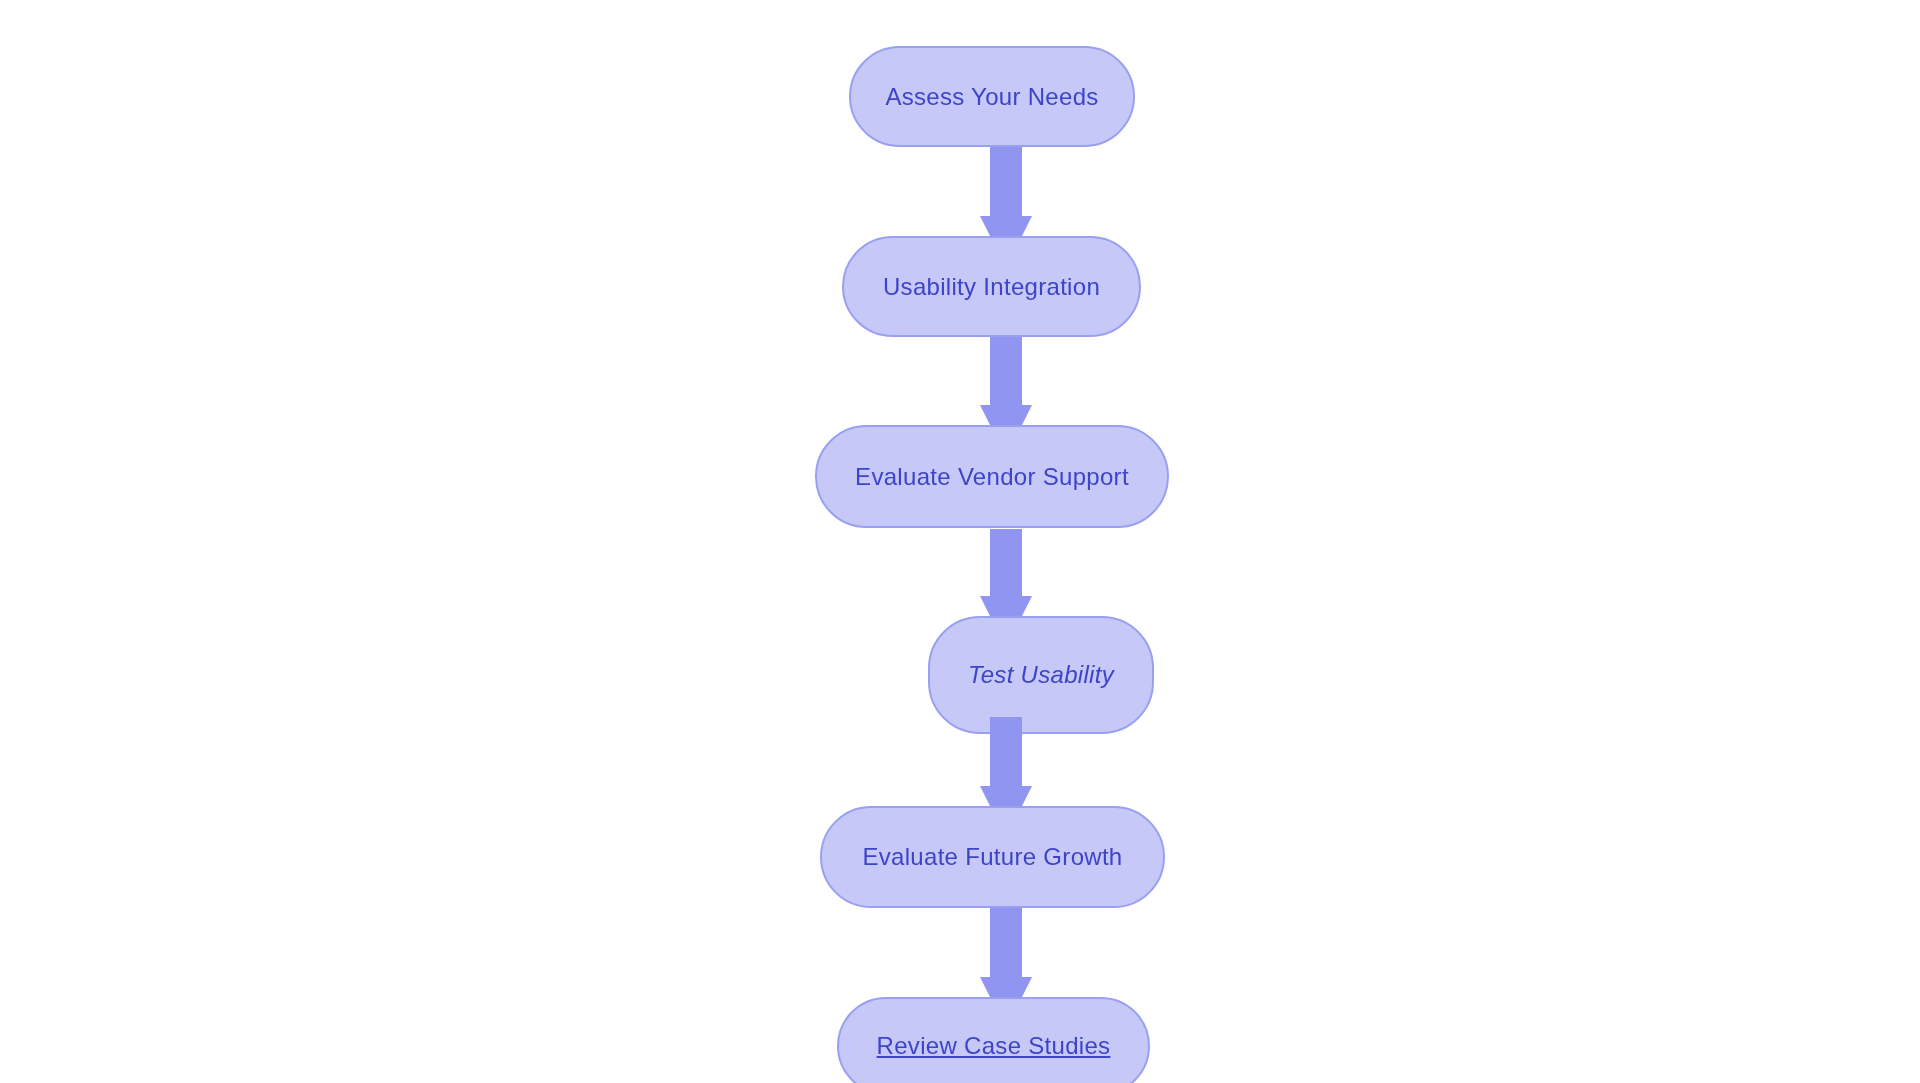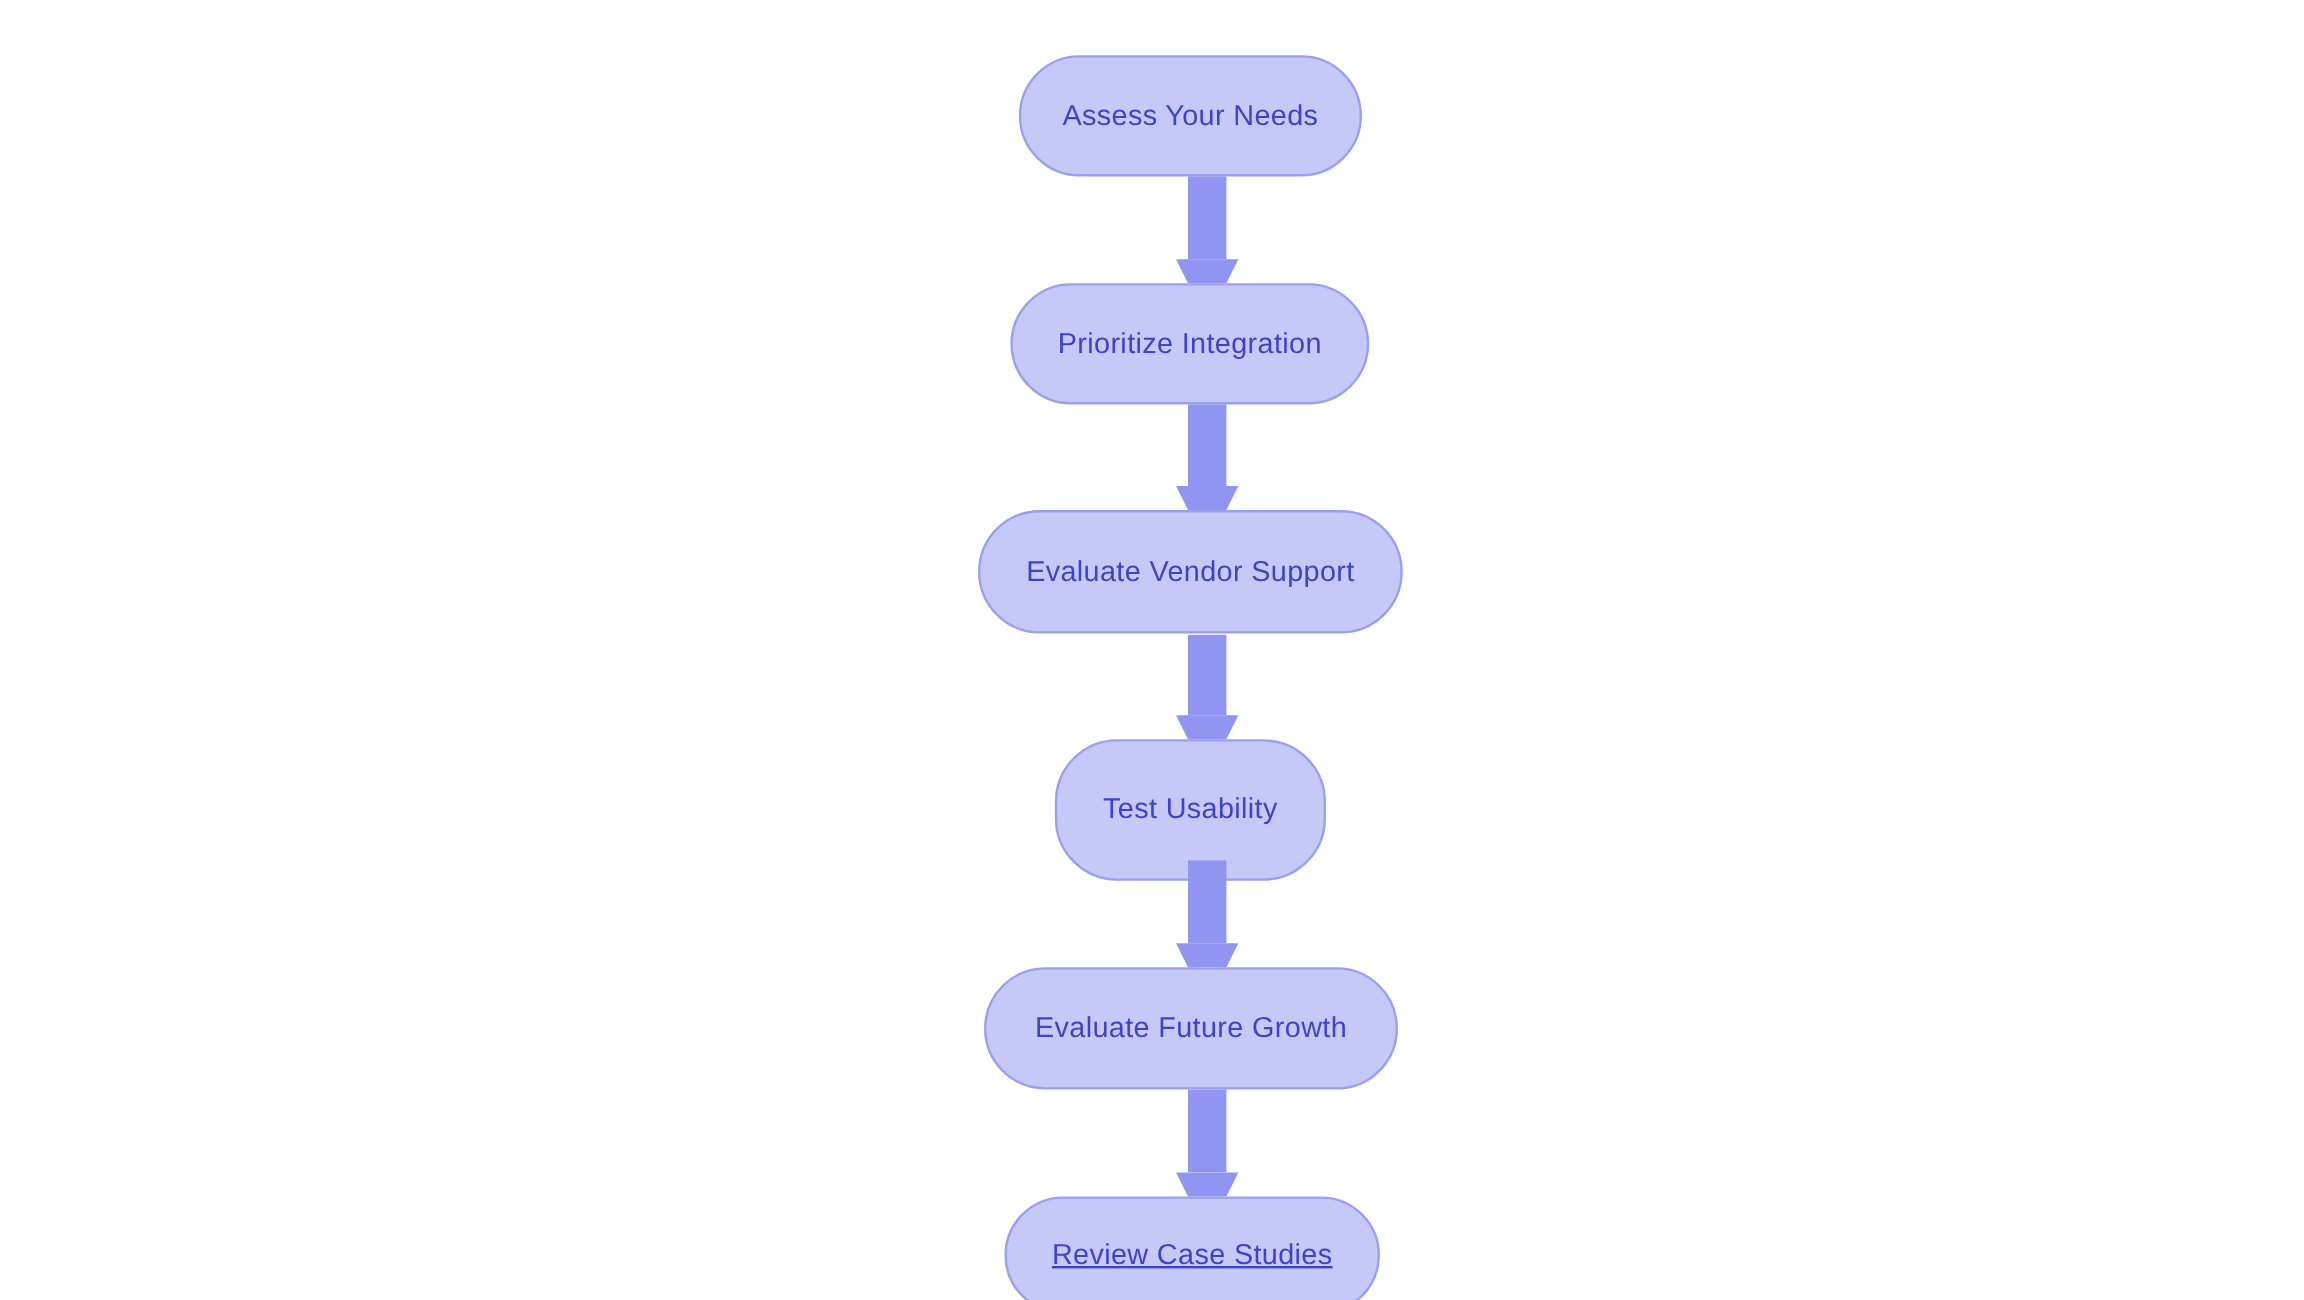--- a/index.html
+++ b/index.html
@@ -62,36 +62,36 @@
 
   <div class="node" style="left:817px; top:14px; width:286px; height:101px;">
     <span>Assess Your Needs</span>
   </div>
 
   <div class="arrow" style="top:115px; height:69px;">
     <div class="arrowhead"></div>
   </div>
 
   <div class="node" style="left:810px; top:204px; width:299px; height:101px;">
-    <span>Prioritize Integration</span>
+    <span>Usability Integration</span>
   </div>
 
   <div class="arrow" style="top:305px; height:68px;">
     <div class="arrowhead"></div>
   </div>
 
   <div class="node" style="left:783px; top:393px; width:354px; height:103px;text-align:right;">
     <span>Evaluate Vendor Support</span>
   </div>
 
   <div class="arrow" style="top:497px; height:67px;">
     <div class="arrowhead"></div>
   </div>
 
-  <div class="node" style="left:847px; top:584px; width:226px; height:118px;">
+  <div class="node" style="left:896px; top:584px; width:226px; height:118px;font-style:italic;">
     <span>Test Usability</span>
   </div>
 
   <div class="arrow" style="top:685px; height:69px;">
     <div class="arrowhead"></div>
   </div>
 
   <div class="node" style="left:788px; top:774px; width:345px; height:102px;">
     <span>Evaluate Future Growth</span>
   </div>

